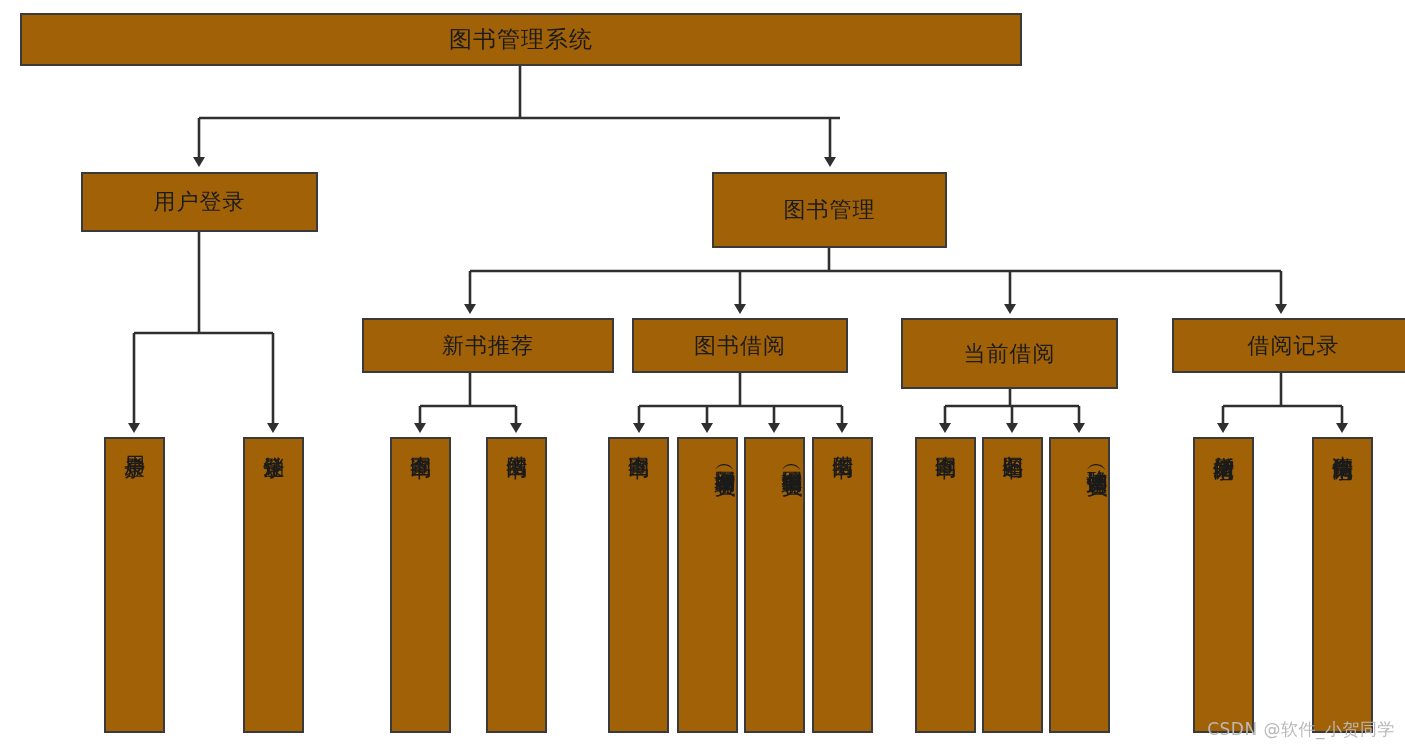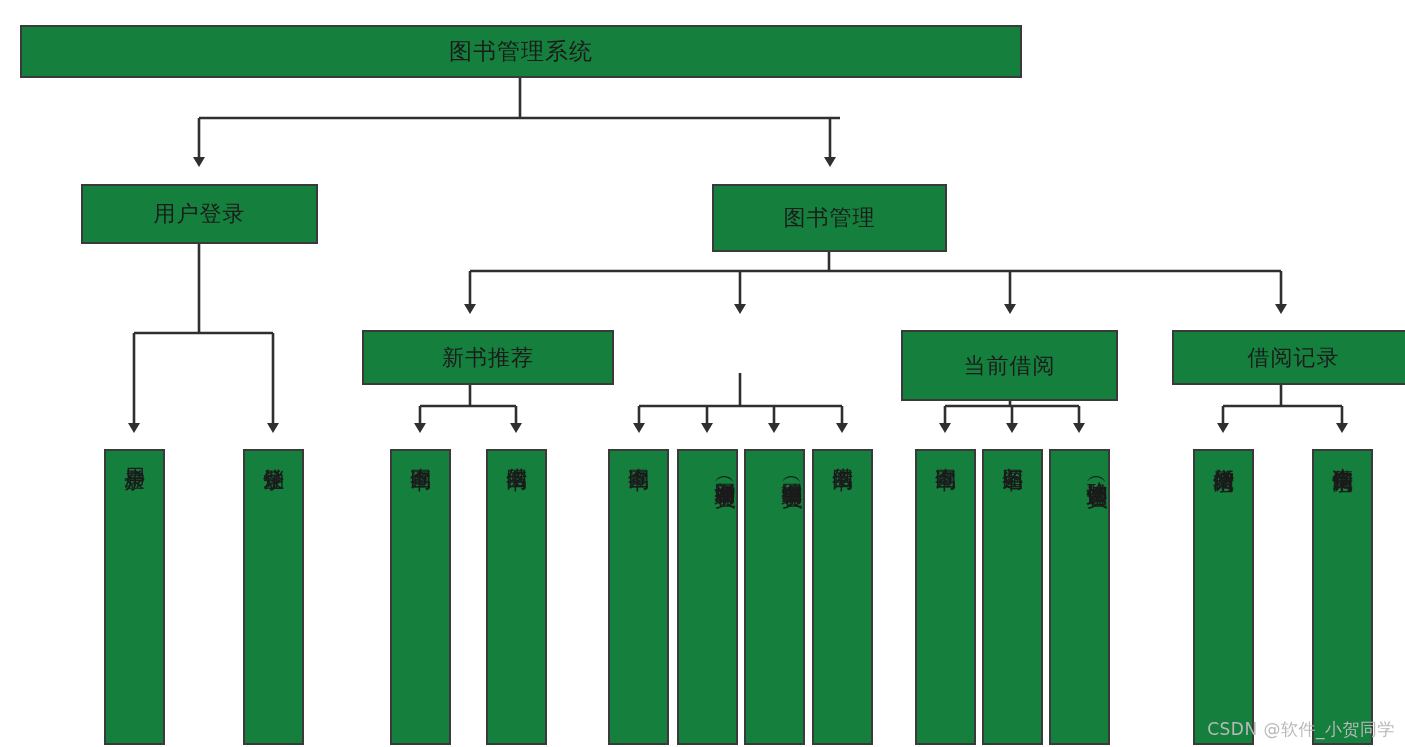--- a/index.html
+++ b/index.html
@@ -7,27 +7,26 @@
     width:1405px;height:747px;
     background:#ffffff;
     font-family:"DejaVu Sans","Liberation Sans",sans-serif;
     overflow:hidden;
     position:relative;
   }
   #diagram{position:absolute;left:0;top:0;width:1405px;height:747px;}
   .node{
     position:absolute;
     box-sizing:border-box;
-    background:#15803d;
+    background:#a16207;
     border:2.5px solid #3a3a3a;
     display:flex;
     align-items:center;
     justify-content:center;
     color:#1b1b1b;
-    margin-top:12px;
   }
   .node.h{
     font-size:22px;
     letter-spacing:1px;
   }
   .node.root{font-size:23px;}
   .node.v{
     font-size:21px;
     writing-mode:vertical-rl;
     text-orientation:upright;
@@ -104,26 +103,29 @@
     </g>
   </svg>
 
   <div class="node h root" style="left:20px;top:13px;width:1002px;height:53px;">
     <span>图书管理系统</span>
   </div>
 
   <div class="node h" style="left:81px;top:172px;width:237px;height:60px;">
     <span>用户登录</span>
   </div>
-  <div class="node h" style="left:712px;top:172px;width:235px;height:68px;">
+  <div class="node h" style="left:712px;top:172px;width:235px;height:76px;">
     <span>图书管理</span>
   </div>
 
   <div class="node h" style="left:362px;top:318px;width:252px;height:55px;">
     <span>新书推荐</span>
+  </div>
+  <div class="node h" style="left:632px;top:318px;width:216px;height:55px;">
+    <span>图书借阅</span>
   </div>
   <div class="node h" style="left:901px;top:318px;width:217px;height:71px;">
     <span>当前借阅</span>
   </div>
   <div class="node h" style="left:1172px;top:318px;width:243px;height:55px;">
     <span>借阅记录</span>
   </div>
 
   <div class="node v mid" style="left:104px;top:437px;width:61px;height:296px;">
     <span>用户登录</span>

